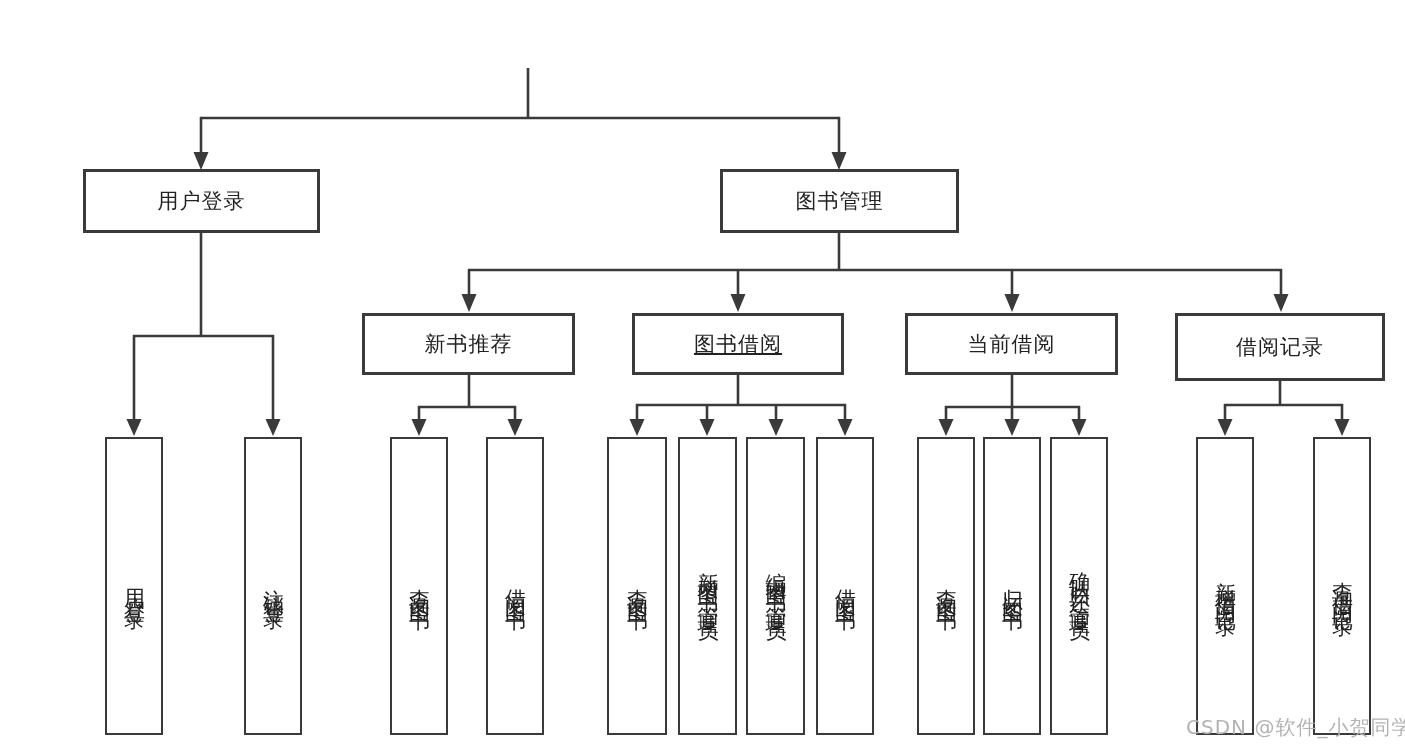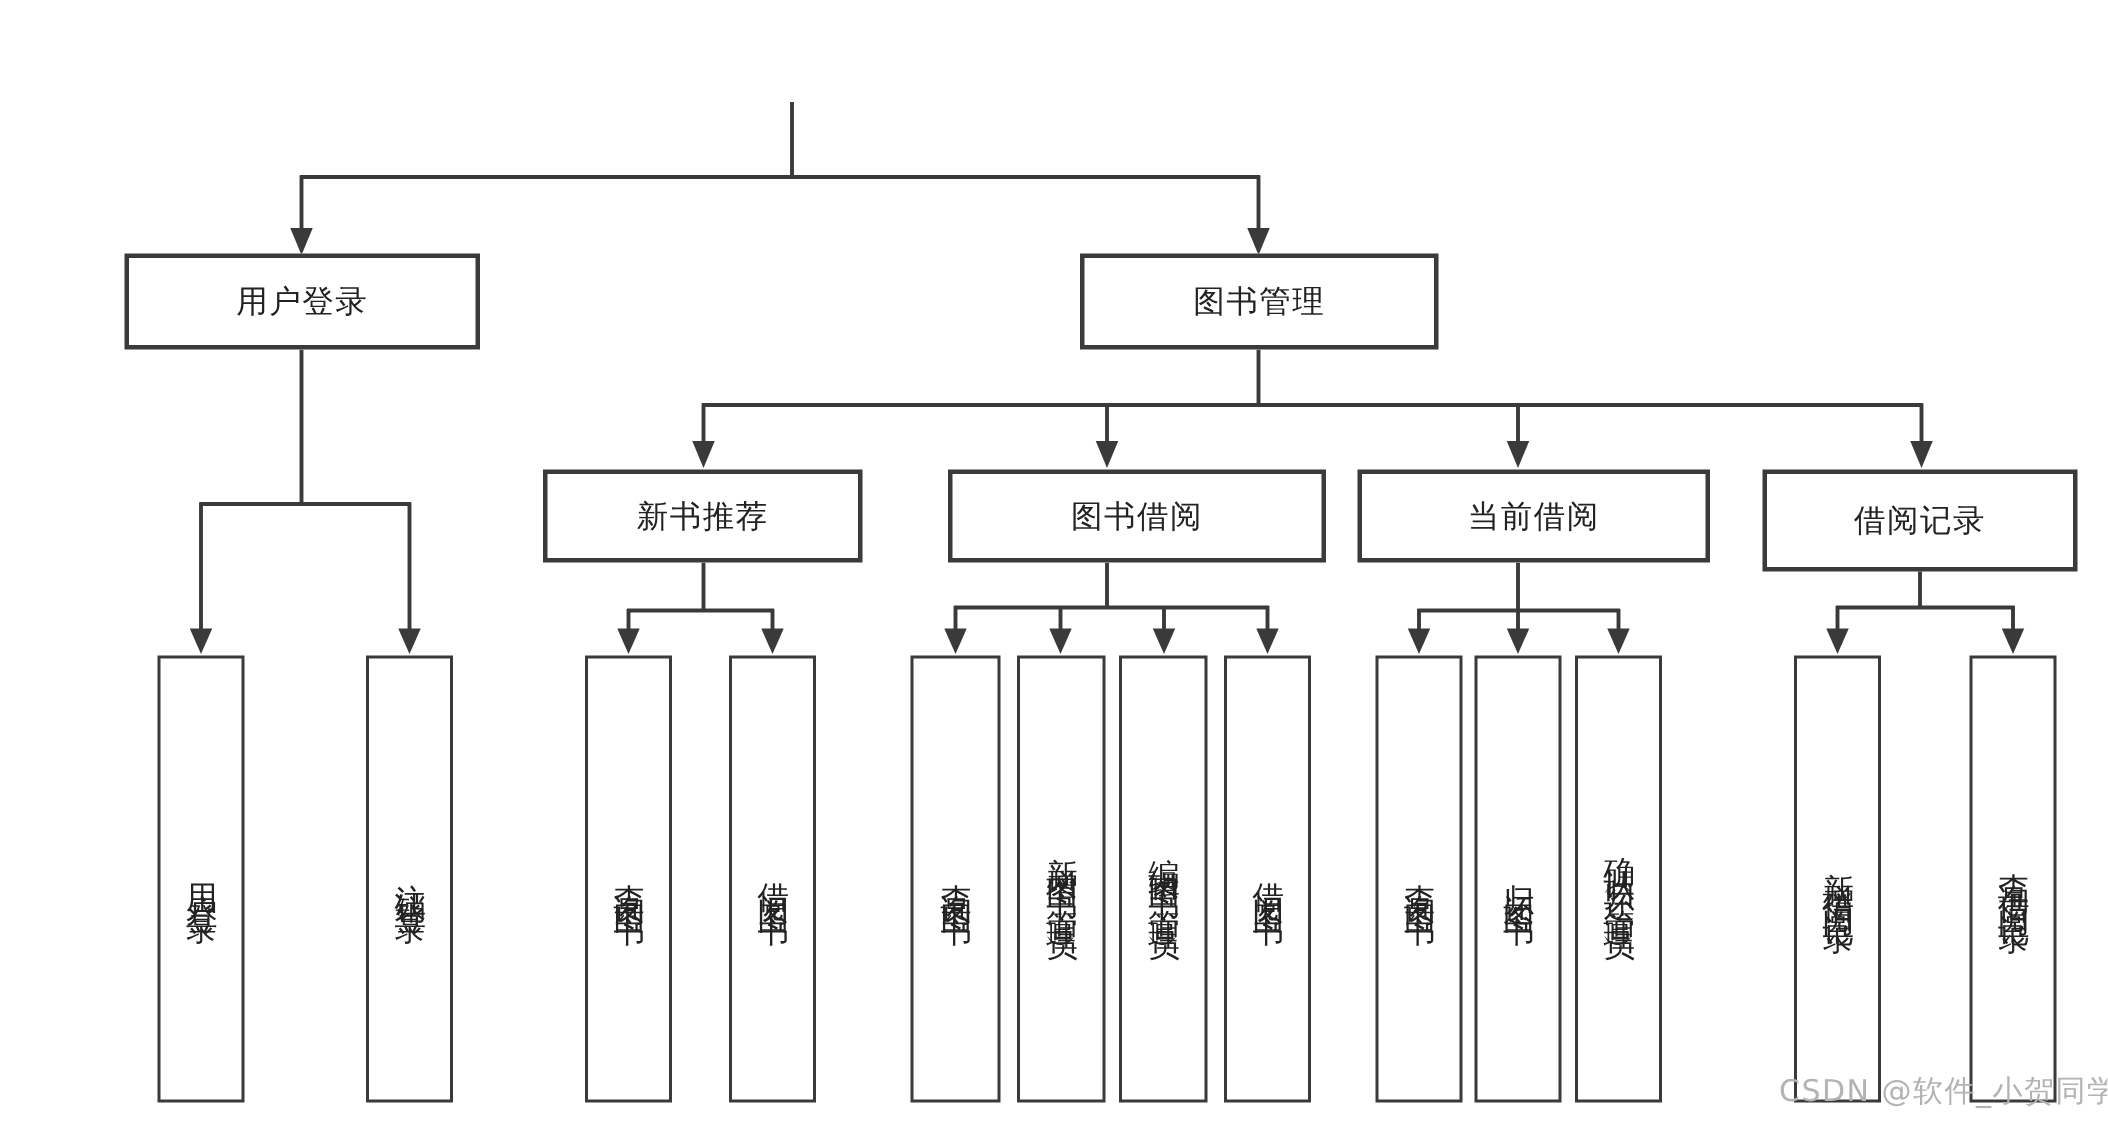--- a/index.html
+++ b/index.html
@@ -97,24 +97,24 @@
   <div class="hnode" style="left:83px;top:169px;width:237px;height:64px;">
     <span>用户登录</span>
   </div>
   <div class="hnode" style="left:362px;top:313px;width:213px;height:62px;">
     <span>新书推荐</span>
   </div>
 
   <div class="hnode" style="left:720px;top:169px;width:239px;height:64px;">
     <span>图书管理</span>
   </div>
-  <div class="hnode" style="left:632px;top:313px;width:252px;height:62px;">
+  <div class="hnode" style="left:632px;top:313px;width:212px;height:62px;text-decoration:underline;">
     <span>图书借阅</span>
   </div>
-  <div class="hnode" style="left:905px;top:313px;width:235px;height:62px;">
+  <div class="hnode" style="left:905px;top:313px;width:213px;height:62px;">
     <span>当前借阅</span>
   </div>
   <div class="hnode" style="left:1175px;top:313px;width:210px;height:68px;">
     <span>借阅记录</span>
   </div>
 
   <div class="leaf" style="left:105px;width:58px;">用户登录</div>
   <div class="leaf" style="left:244px;width:58px;">注销登录</div>
 
   <div class="leaf" style="left:390px;width:58px;">查询图书</div>

